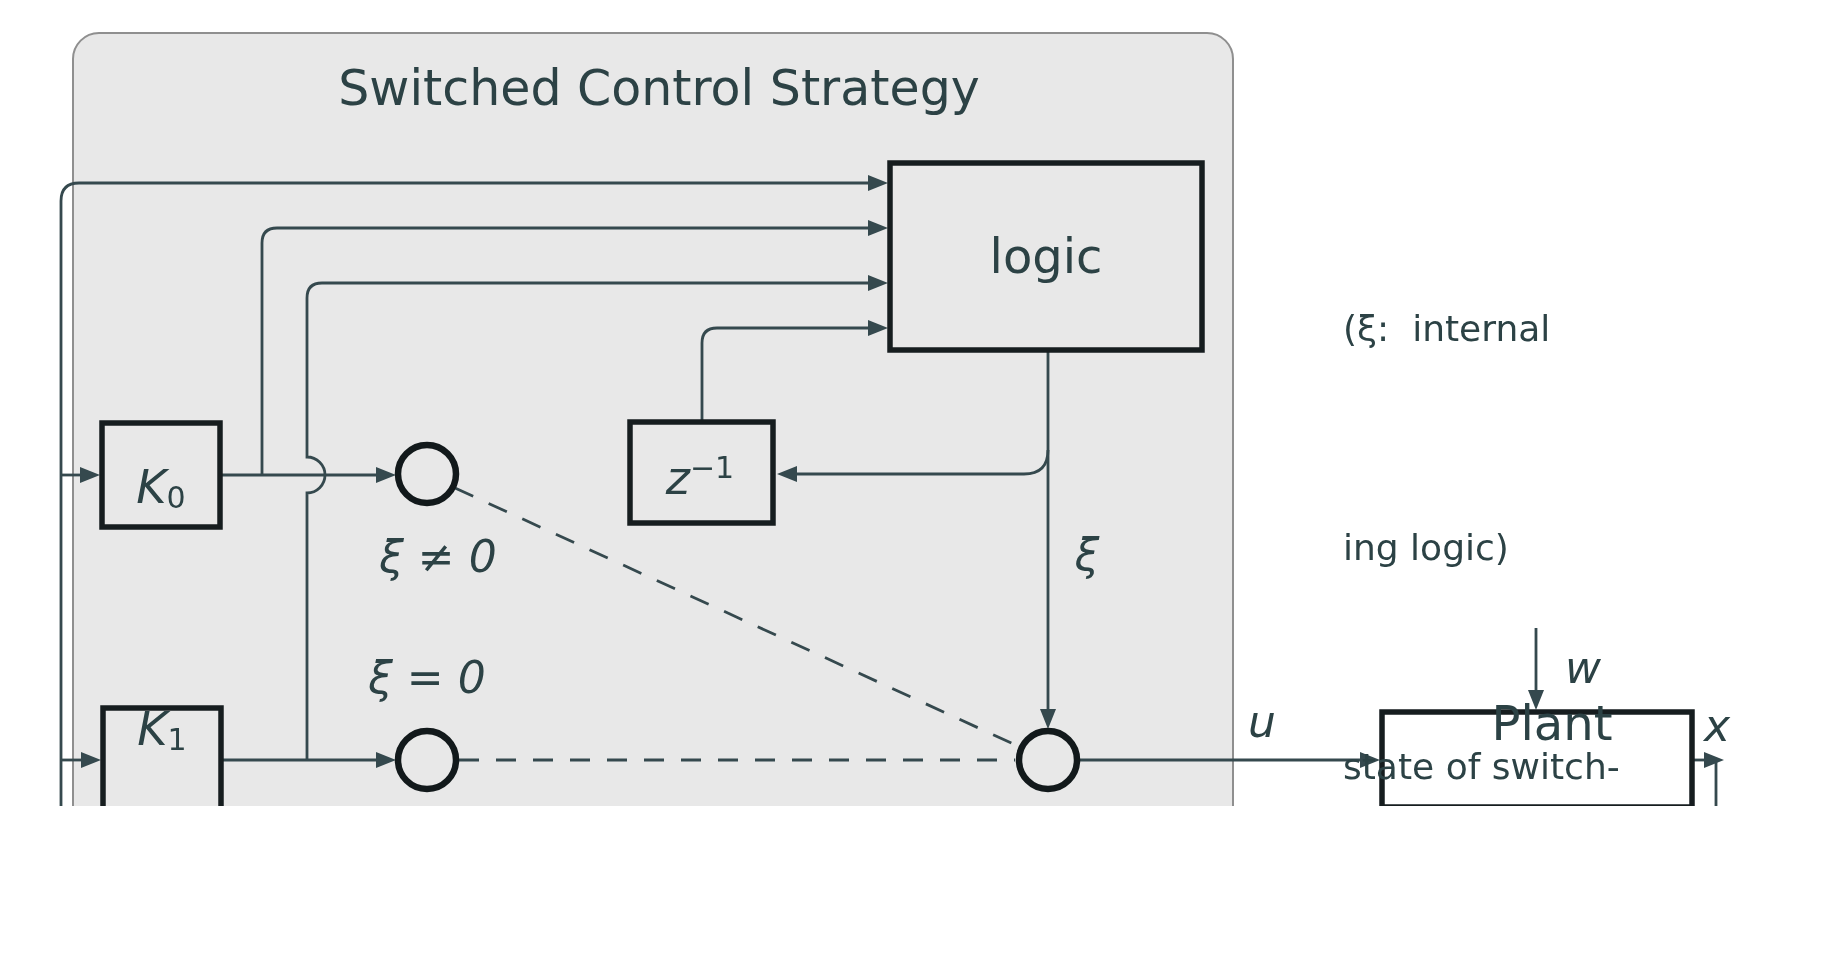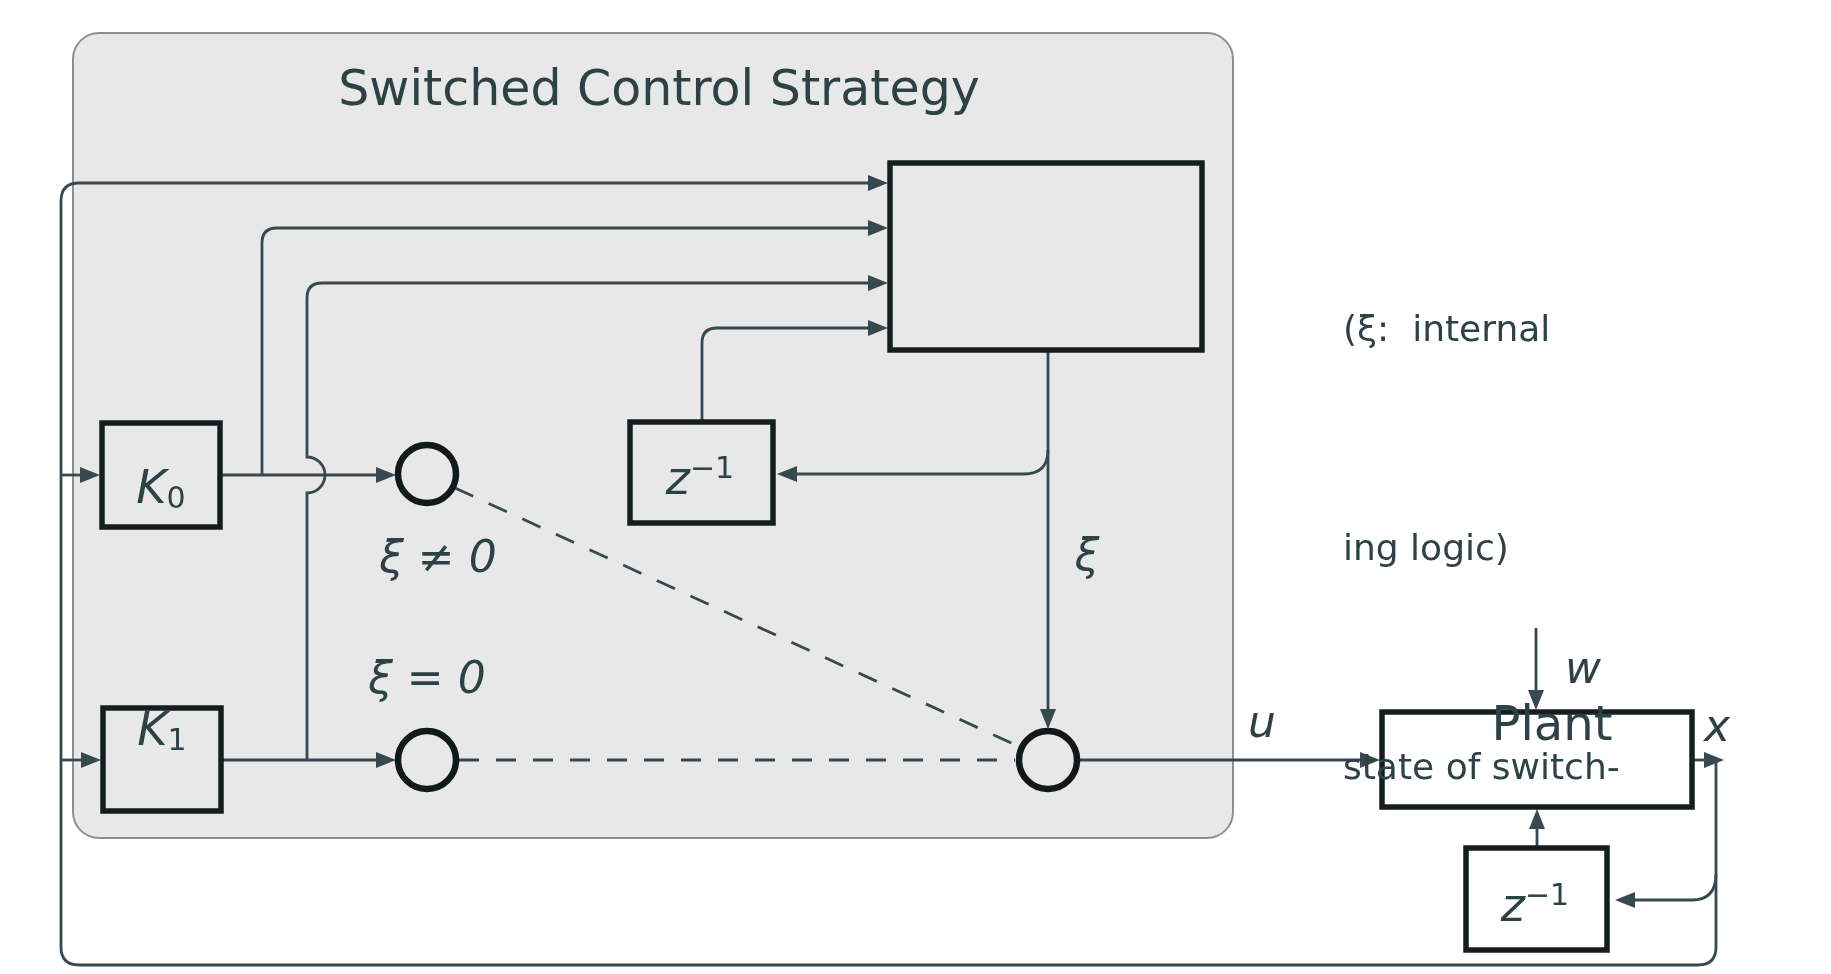--- a/index.html
+++ b/index.html
@@ -5,21 +5,21 @@
   :root{
     --line:#35494e;
     --box-border:#161d1f;
     --text:#2c4245;
     --panel-fill:#e8e8e8;
     --panel-border:#8f8f8f;
     --background:#ffffff;
   }
   html,body{margin:0;padding:0;background:var(--background);}
   #stage{
-    position:relative;width:1831px;height:974px;background:var(--background);
+    position:relative;width:1831px;height:806px;background:var(--background);
     font-family:"DejaVu Sans","Liberation Sans",sans-serif;color:var(--text);
     overflow:hidden;
   }
   #wires{position:absolute;left:0;top:0;}
   .ln{stroke:var(--line);stroke-width:2.8;fill:none;}
   .dash{stroke:var(--line);stroke-width:2.8;fill:none;stroke-dasharray:20 17;}
   .arrow{fill:var(--line);stroke:none;}
   .panel{fill:var(--panel-fill);stroke:var(--panel-border);stroke-width:2;}
   .boxg{fill:var(--panel-fill);stroke:var(--box-border);stroke-width:5.5;}
   .boxw{fill:var(--background);stroke:var(--box-border);stroke-width:5.5;}
@@ -97,20 +97,21 @@
     <rect class="boxw" x="1466" y="848" width="141" height="102"></rect>
 
     <circle class="circ" cx="427" cy="474" r="29"></circle>
     <circle class="circ" cx="427" cy="760" r="29"></circle>
     <circle class="circ" cx="1048" cy="760" r="29"></circle>
   </svg>
 
   <div class="lbl title" style="left:659px;top:88px;">Switched Control Strategy</div>
 
   <div class="lbl blocktext" style="left:1046px;top:256px;">
+    <div>logic</div>
   </div>
 
   <div class="lbl gain" style="left:161px;top:474px;margin-top:13px;"><span>K</span><span class="sub">0</span></div>
 
   <div class="lbl gain" style="left:162px;top:729px;"><span>K</span><span class="sub">1</span></div>
 
   <div class="lbl delay" style="left:700px;top:478px;"><span>z</span><span class="sup">−1</span></div>
 
   <div class="lbl delay" style="left:1535px;top:905px;"><span>z</span><span class="sup">−1</span></div>
 

